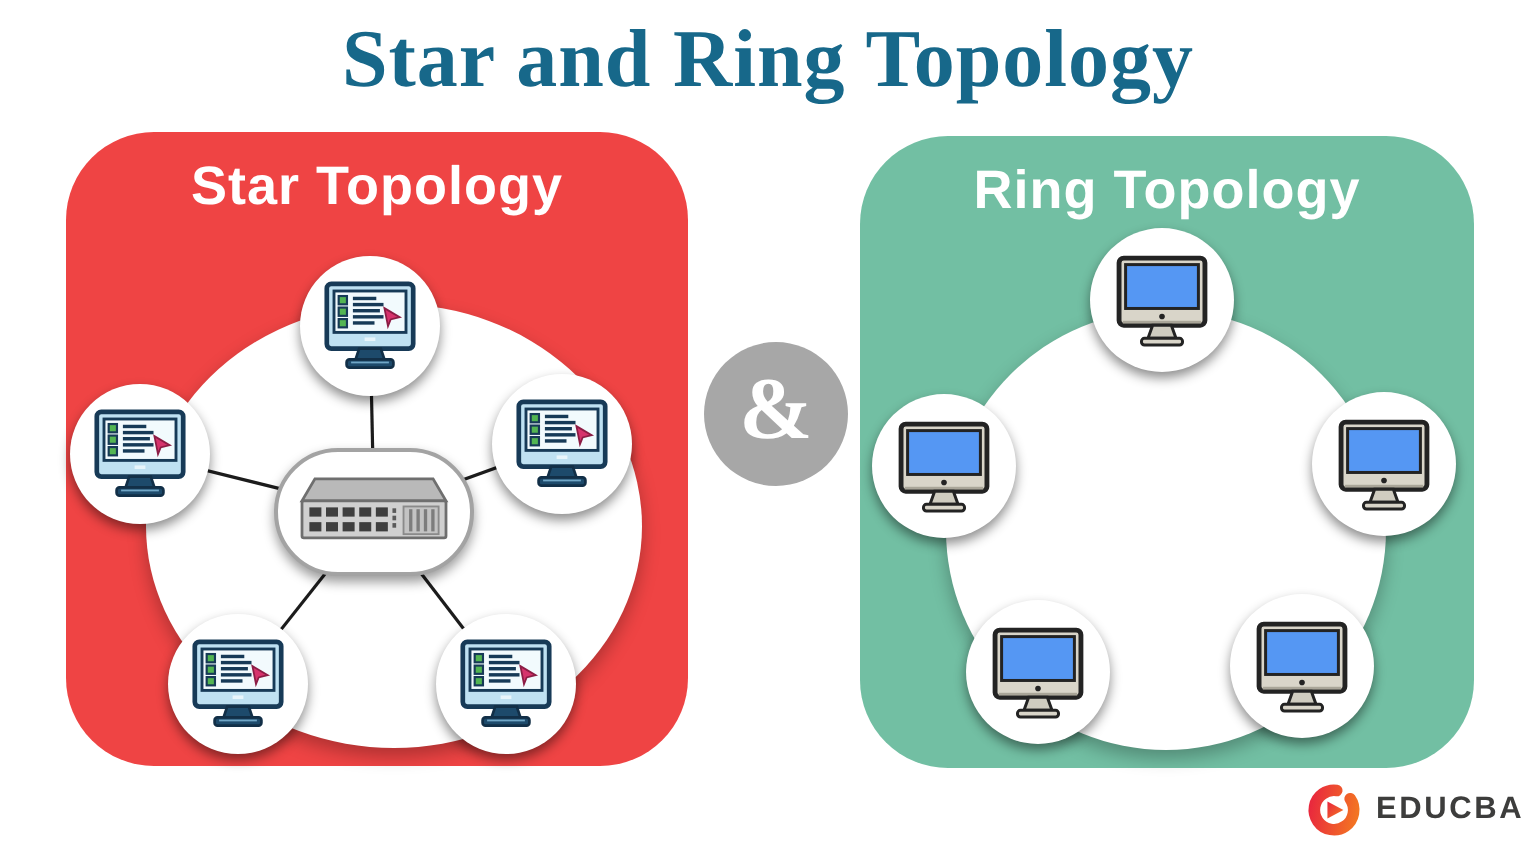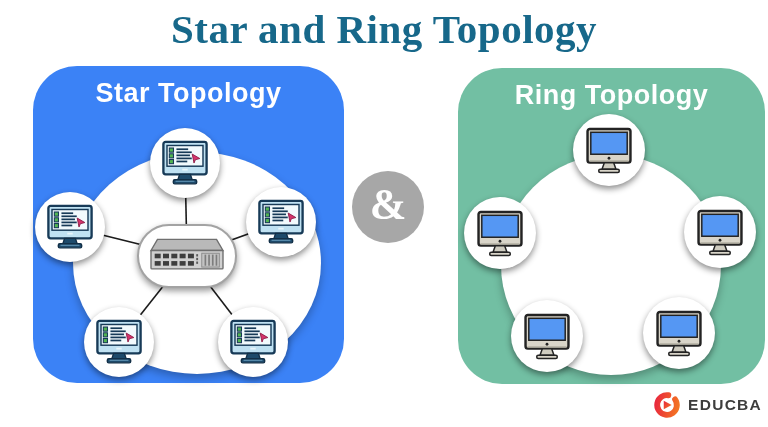--- a/index.html
+++ b/index.html
@@ -2,22 +2,22 @@
 <html><head>
 <meta charset="utf-8">
 <style>
   html,body{margin:0;padding:0;background:#fff;}
   .canvas{position:relative;width:768px;height:427px;background:#fff;overflow:hidden;
           font-family:"Liberation Sans",sans-serif;padding-left:28px;}
   .main-title{position:absolute;left:0;top:0;width:768px;height:60px;line-height:58px;
           text-align:center;font-family:"Liberation Serif",serif;font-weight:800;
           font-size:41px;color:#17688a;letter-spacing:.5px;margin:0;}
   .panel{position:absolute;border-radius:44px;}
-  .panel-star{left:33px;top:66px;width:311px;height:317px;background:#3b82f6;}
-  .panel-ring{left:430px;top:68px;width:307px;height:316px;background:#72bfa3;margin-left:28px;}
+  .panel-star{left:33px;top:66px;width:311px;height:317px;background:#ef4444;}
+  .panel-ring{left:430px;top:68px;width:307px;height:316px;background:#72bfa3;}
   .panel-title{position:absolute;top:12px;left:0;width:100%;text-align:center;margin:0;
           font-size:27px;font-weight:700;color:#ffffff;letter-spacing:.5px;}
   .big-circle{position:absolute;background:#fff;border-radius:50%;
           box-shadow:0 4px 9px rgba(0,0,0,.28);}
   .star-big-circle{left:40px;top:86px;width:248px;height:222px;}
   .ring-big-circle{left:43px;top:87px;width:220px;height:220px;}
   .links{position:absolute;left:0;top:0;}
   .node{position:absolute;width:70px;height:70px;border-radius:50%;background:#fff;
           box-shadow:0 3px 6px rgba(0,0,0,.45);display:flex;align-items:center;justify-content:center;}
   .ring-node{width:72px;height:72px;}

